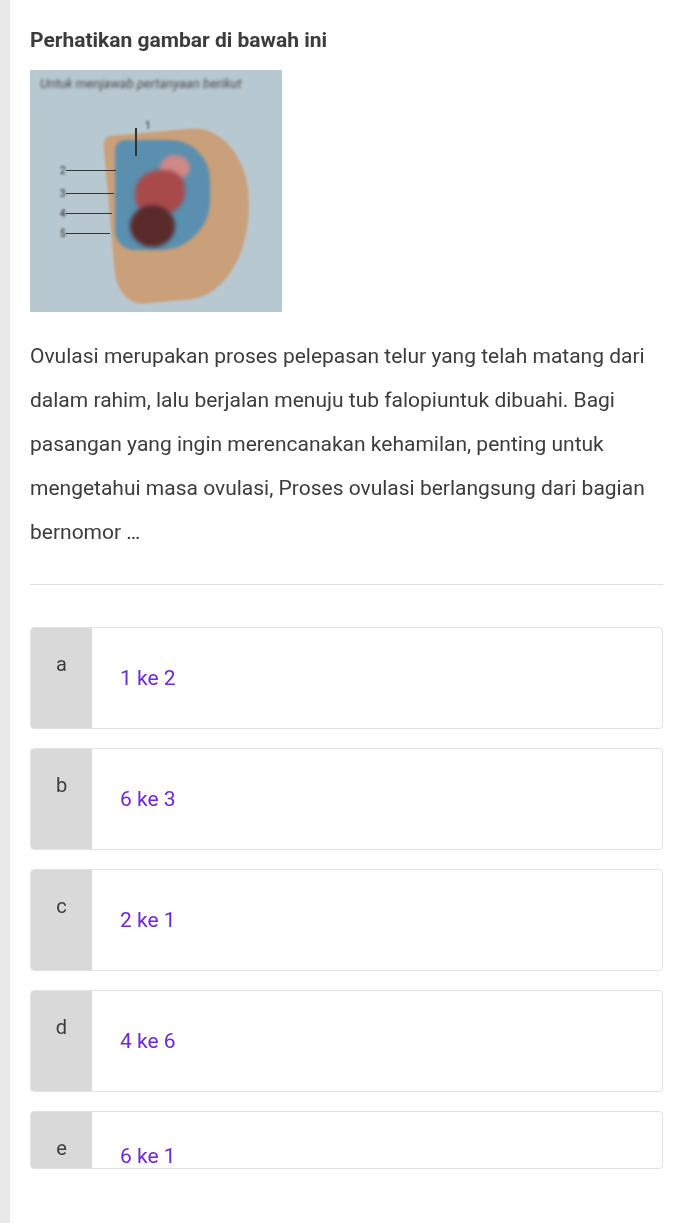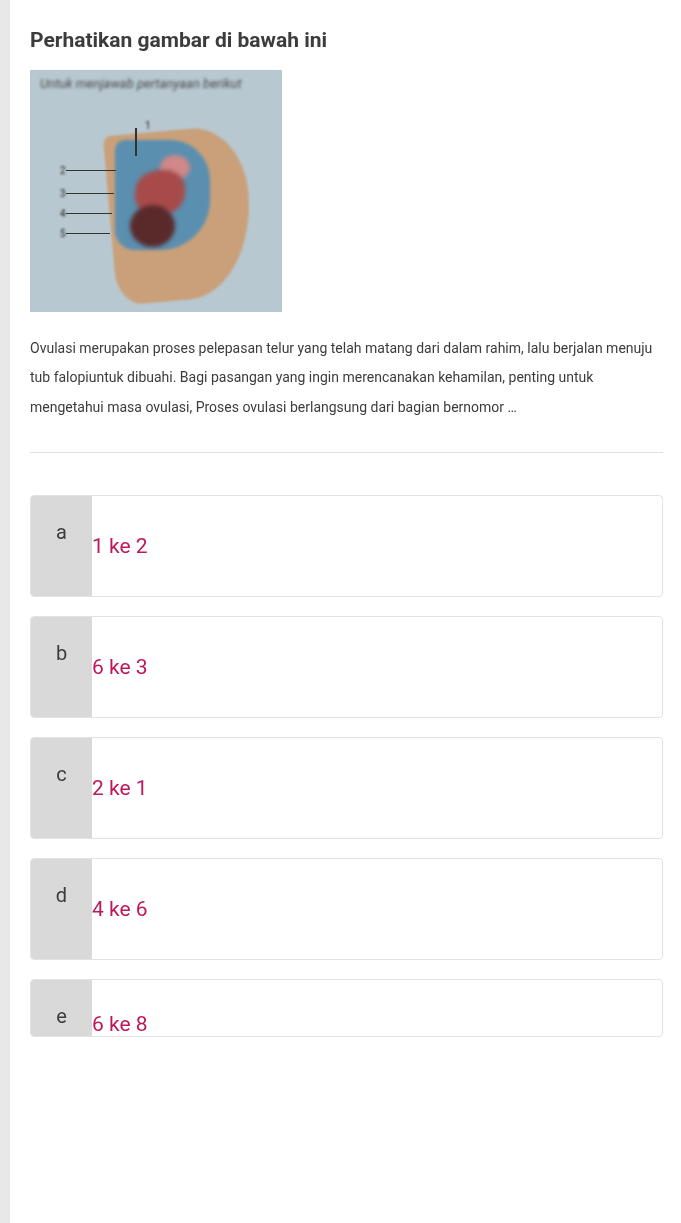--- a/index.html
+++ b/index.html
@@ -115,21 +115,21 @@
       background: #333;
       filter: blur(0.5px);
     }
     .label-num {
       position: absolute;
       font-size: 10px;
       color: #222;
       filter: blur(1px);
     }
     .question-body {
-      font-size: 14px;
+      font-size: 21px;
       line-height: 2.1;
       color: #3c3c3c;
       font-weight: 400;
       margin-bottom: 30px;
     }
     .divider {
       border: none;
       border-top: 1px solid #e0e0e0;
       margin-bottom: 42px;
     }
@@ -155,22 +155,23 @@
       justify-content: center;
       padding-top: 24px;
       font-size: 20px;
       color: #3c3c3c;
       flex-shrink: 0;
     }
     .option-text {
       flex: 1;
       display: flex;
       align-items: center;
+      padding-left: 28px;
       font-size: 21px;
-      color: #be185d;
+      color: #6d28d9;
     }
     .option-item.last {
       min-height: 58px;
     }
     .option-item.last .option-text {
       align-items: flex-end;
       padding-bottom: 0;
     }
   </style>
 </head>
@@ -225,18 +226,18 @@
       <div class="option-text">2 ke 1</div>
     </div>
 
     <div class="option-item">
       <div class="option-letter">d</div>
       <div class="option-text">4 ke 6</div>
     </div>
 
     <div class="option-item last">
       <div class="option-letter">e</div>
-      <div class="option-text">6 ke 8</div>
+      <div class="option-text">6 ke 1</div>
     </div>
 
   </div>
 
 </div>
 
 </body></html>

